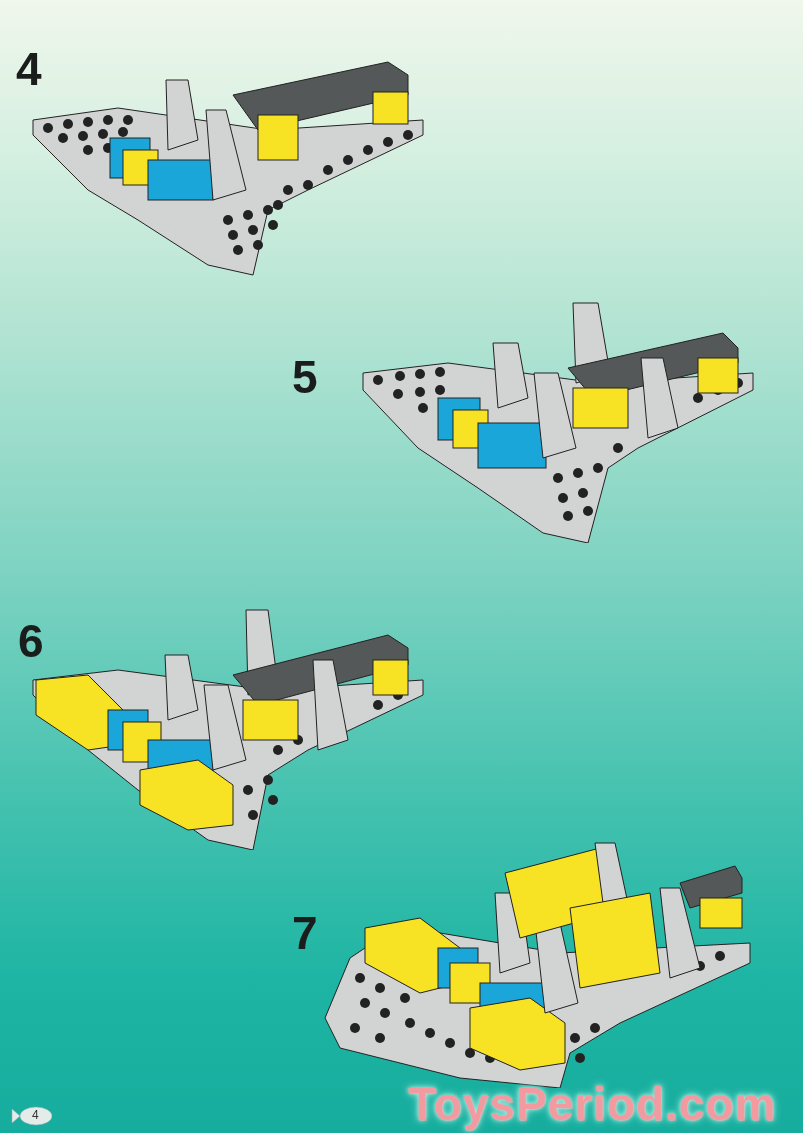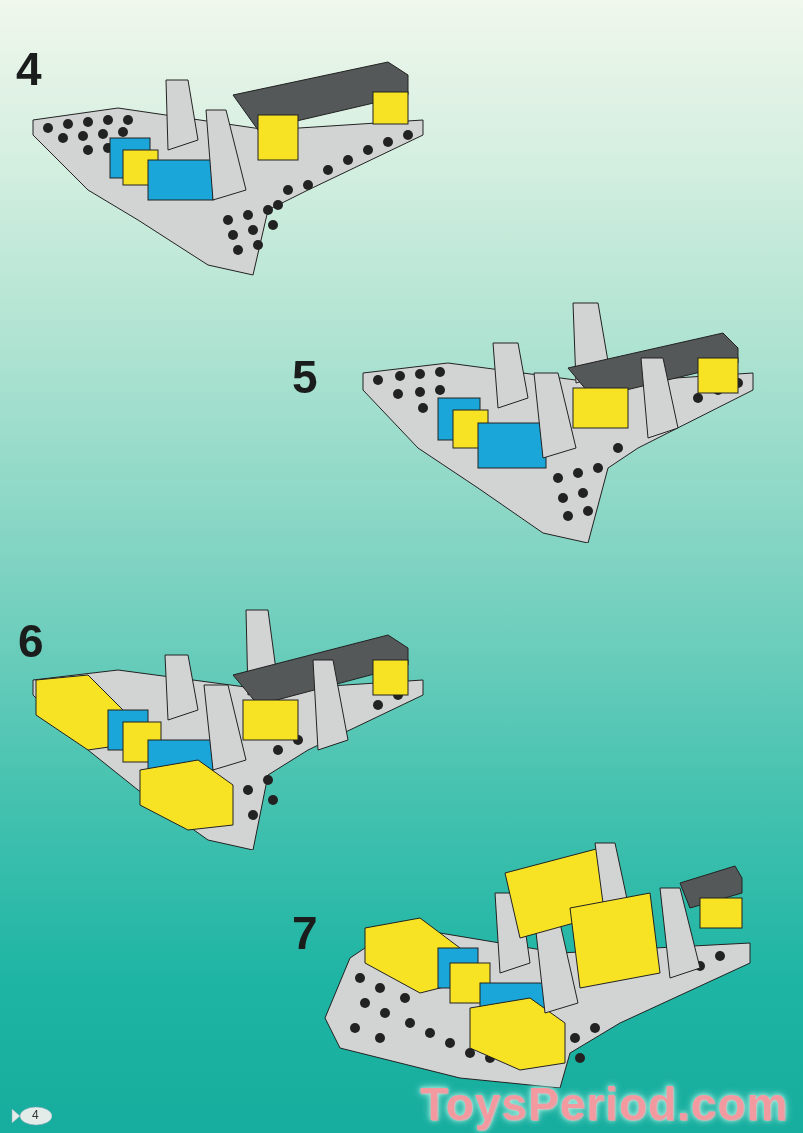--- a/index.html
+++ b/index.html
@@ -14,21 +14,21 @@
   }
   .model { position: absolute; }
   .page-badge {
     position: absolute; left: 10px; bottom: 6px; width: 42px; height: 22px;
   }
   .page-badge span {
     position: absolute; left: 22px; top: 3px; font-size: 12px; color: #333;
     font-family: "Liberation Sans", sans-serif;
   }
   .watermark {
-    position: absolute; left: 420px; top: 1077px; font-size: 46px; font-weight: bold;
+    position: absolute; left: 408px; top: 1077px; font-size: 46px; font-weight: bold;
     color: #f39aa0; letter-spacing: 1px;
     text-shadow: 0 0 4px #a8ece0, 0 0 8px #a8ece0, 1px 1px 0 #d07f86;
     font-family: "Liberation Sans", sans-serif;
   }
 </style>
 </head>
 <body>
 
 <div class="step-num" style="left:16px; top:46px;">4</div>
 <svg class="model" style="left:28px; top:60px;" width="400" height="225" viewBox="0 0 400 225">

